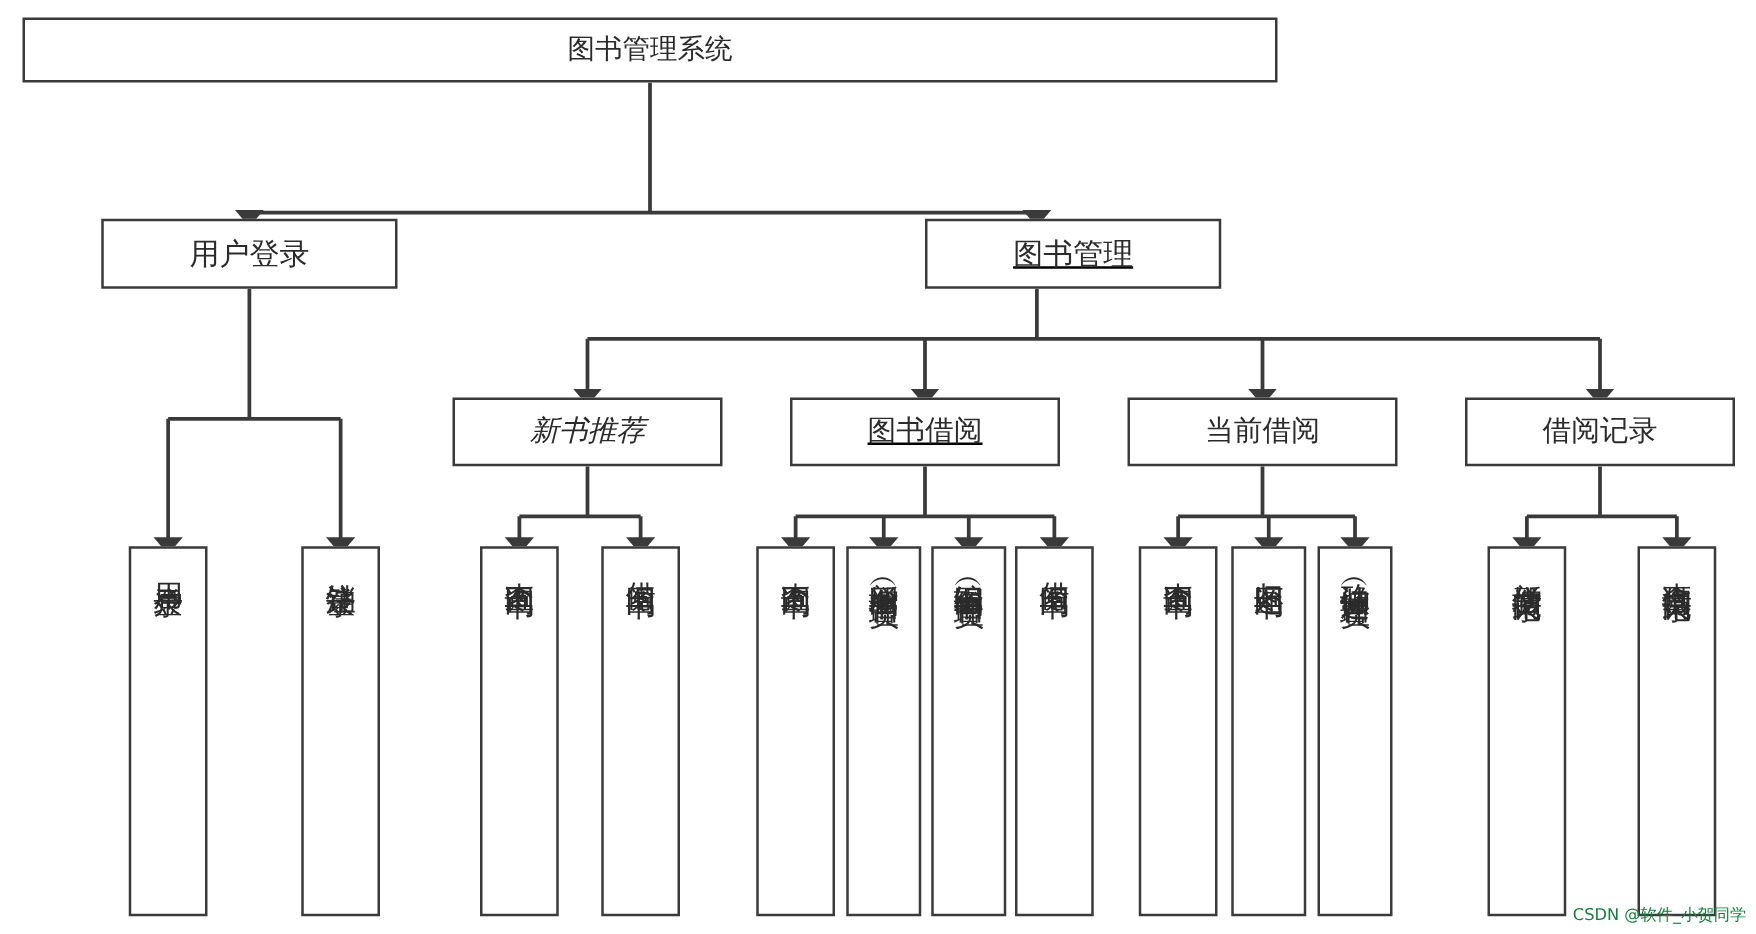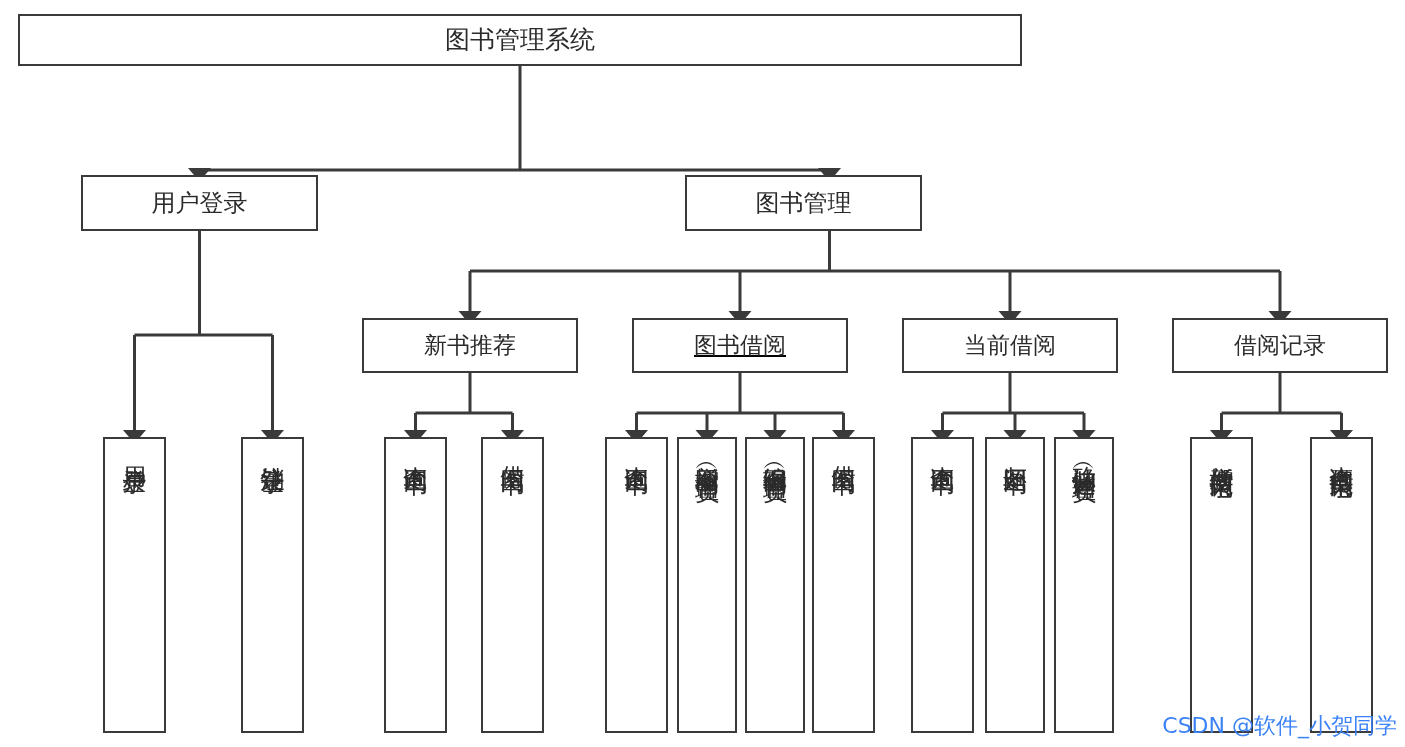--- a/index.html
+++ b/index.html
@@ -37,41 +37,41 @@
     align-items: center;
     justify-content: center;
     overflow: hidden;
   }
   .node .node-label {
     color: #2b2b2b;
     text-align: center;
     line-height: 1.12;
     white-space: pre;
   }
-  .node-root .node-label { font-size: 25px; }
+  .node-root .node-label { font-size: 22px; }
   .node-l2 .node-label   { font-size: 24px; }
   .node-l3 .node-label   { font-size: 23px; }
   .node-leaf {
     align-items: flex-start;
     padding-top: 8px;
   }
   .node-leaf .node-label {
     writing-mode: vertical-rl;
     text-orientation: upright;
     font-size: 24px;
     letter-spacing: 2px;
     line-height: 1;
     white-space: nowrap;
   }
   .watermark {
     position: absolute;
     right: 8px;
     bottom: 6px;
-    font-size: 22px;
-    color: #3b82f6;
+    font-size: 13px;
+    color: #15803d;
     white-space: nowrap;
     user-select: none;
   }
 </style>
 </head>
 <body>
 
 <div id="diagram-root">
 
   <svg class="connector-layer" viewBox="0 0 1405 747" xmlns="http://www.w3.org/2000/svg">
@@ -118,25 +118,25 @@
   </svg>
 
   <div class="node node-root" style="left:18px; top:14px; width:1004px; height:52px;">
     <span class="node-label">图书管理系统</span>
   </div>
 
   <div class="node node-l2" style="left:81px; top:175px; width:237px; height:56px;">
     <span class="node-label">用户登录</span>
   </div>
 
-  <div class="node node-l2" style="left:685px; top:175px; width:237px; height:56px;">
+  <div class="node node-l2" style="left:740px; top:175px; width:237px; height:56px;text-decoration:underline;">
     <span class="node-label">图书管理</span>
   </div>
 
-  <div class="node node-l3" style="left:362px; top:318px; width:216px; height:55px;">
+  <div class="node node-l3" style="left:362px; top:318px; width:216px; height:55px;font-style:italic;">
     <span class="node-label">新书推荐</span>
   </div>
 
   <div class="node node-l3" style="left:632px; top:318px; width:216px; height:55px;text-decoration:underline;">
     <span class="node-label">图书借阅</span>
   </div>
 
   <div class="node node-l3" style="left:1172px; top:318px; width:216px; height:55px;">
     <span class="node-label">借阅记录</span>
   </div>

